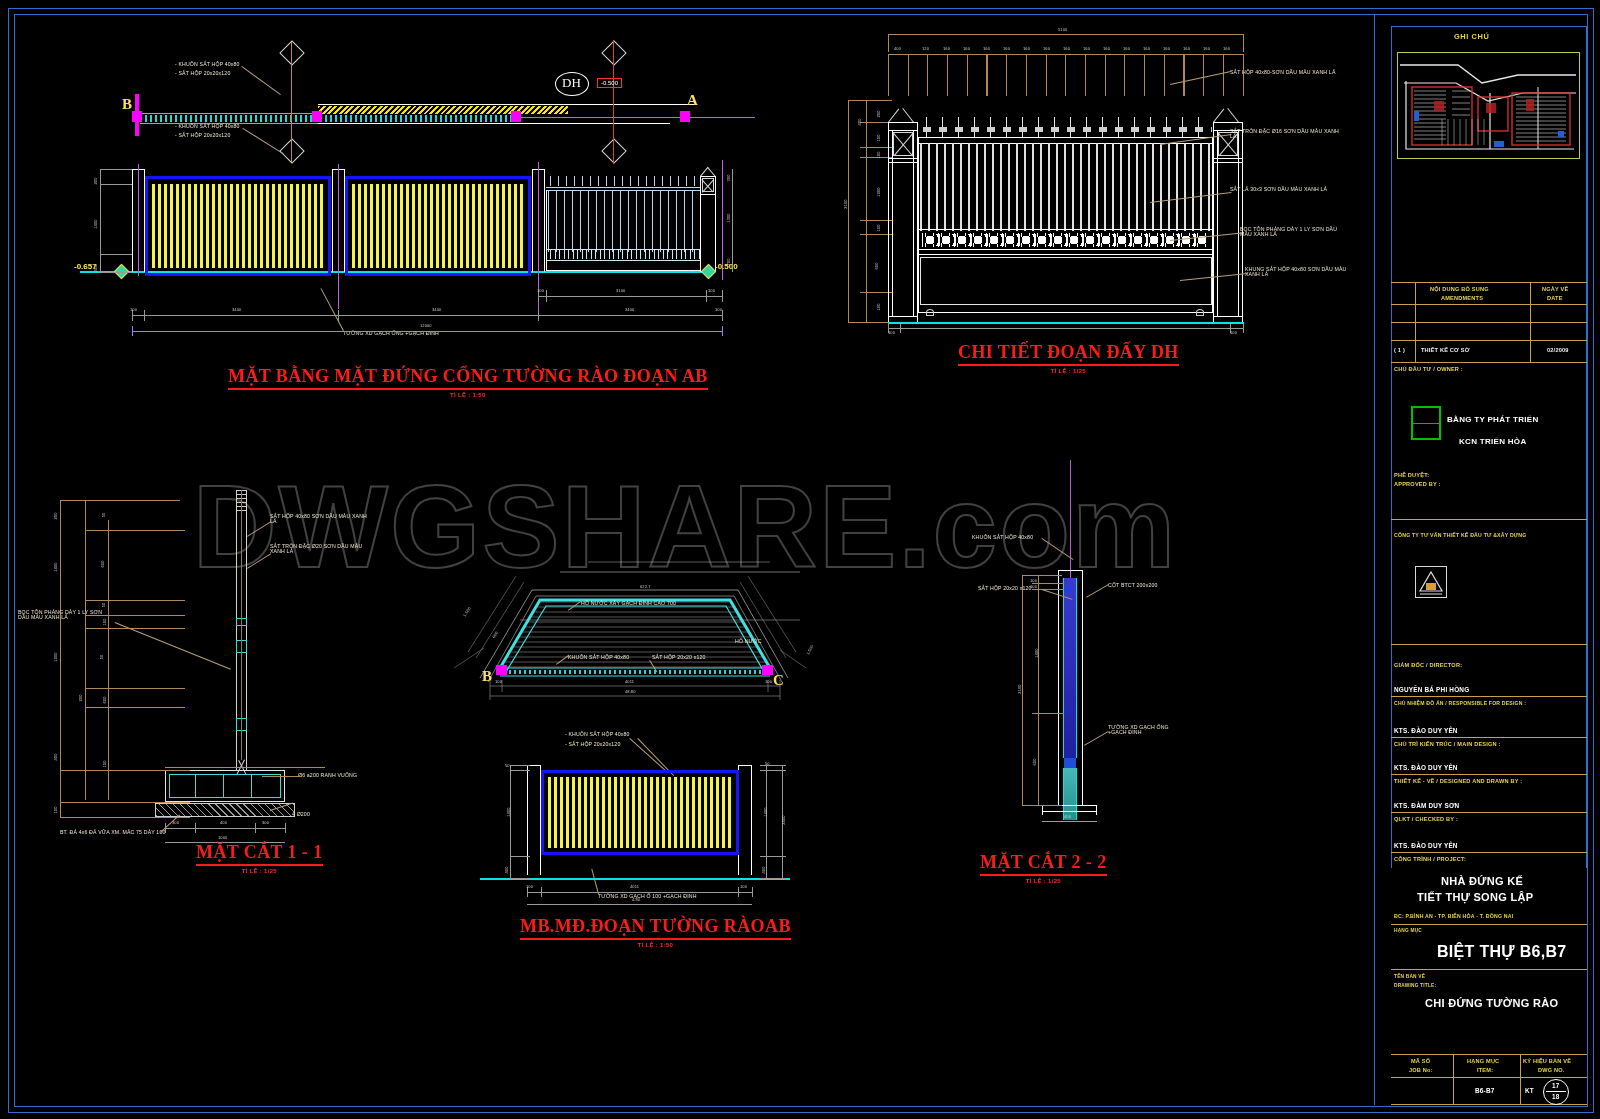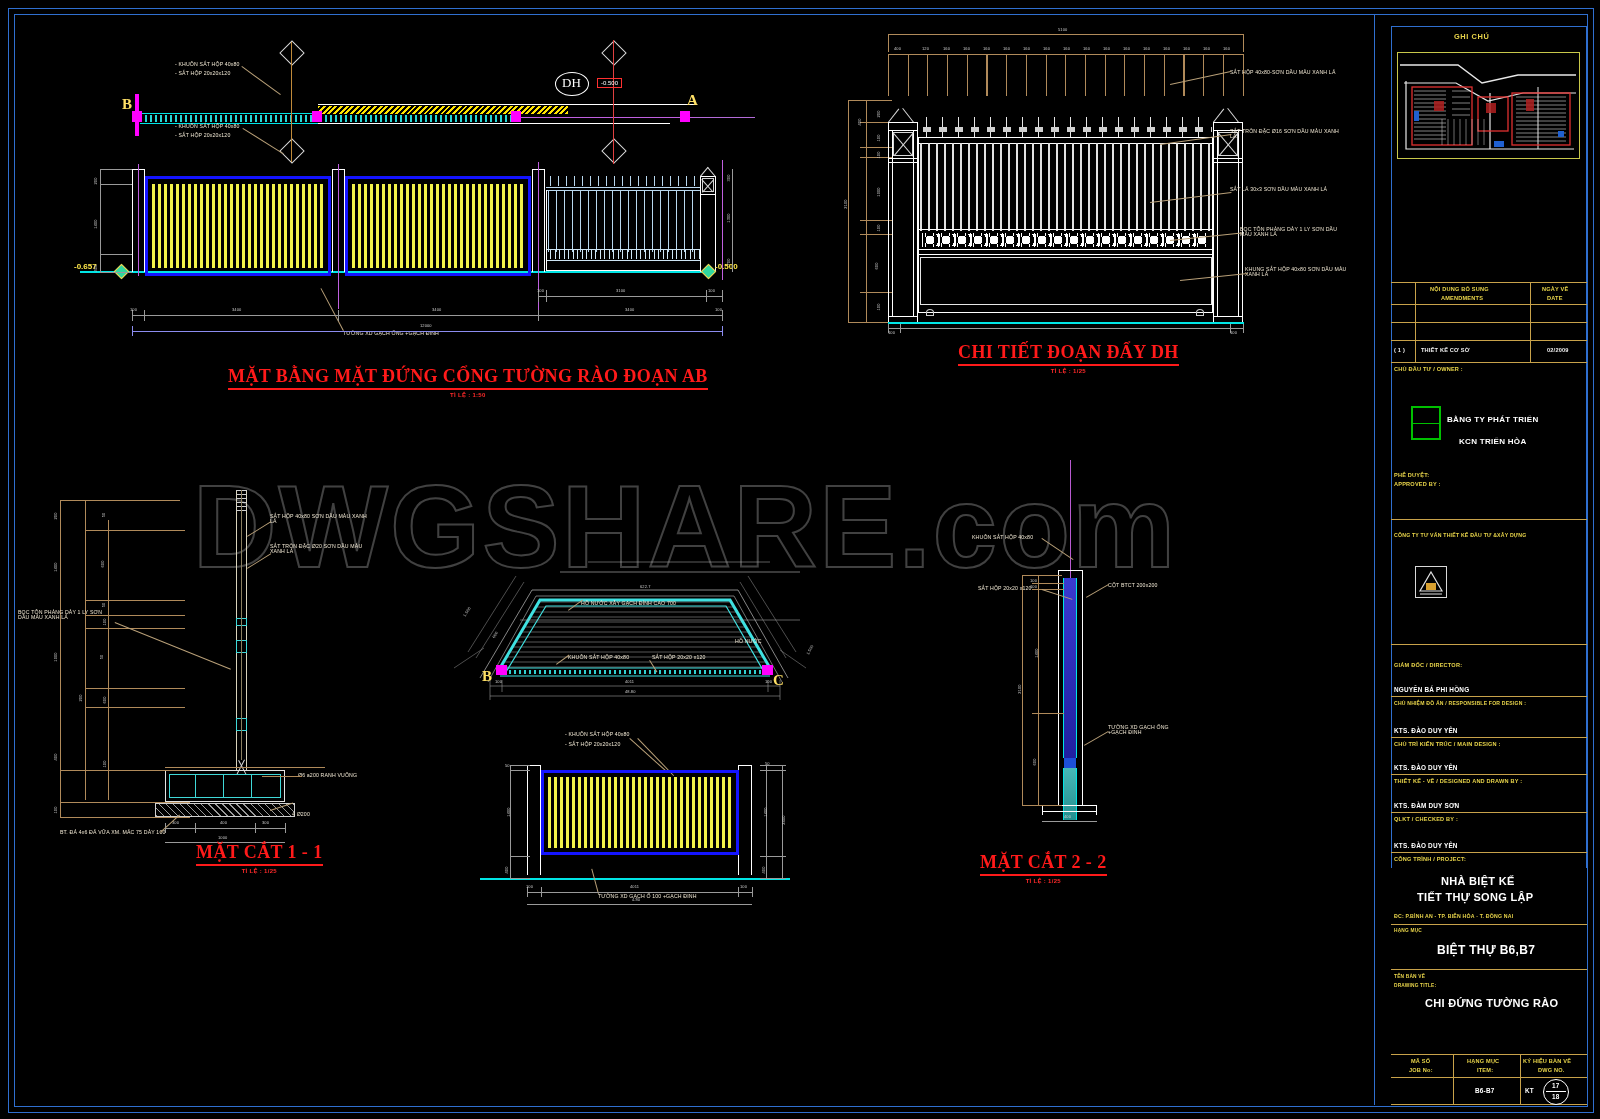--- a/index.html
+++ b/index.html
@@ -579,20 +579,25 @@
     <div class="ln vl grey" style="left:71px;top:167px;width:1px;height:10px;"></div>
     <div class="ln vl grey" style="left:268px;top:167px;width:1px;height:10px;"></div>
     <div class="ln vl grey" style="left:282px;top:167px;width:1px;height:10px;"></div>
     <div class="txt dimtxt" style="left:56px;top:165px;">100</div>
     <div class="txt dimtxt" style="left:160px;top:165px;">4011</div>
     <div class="txt dimtxt" style="left:270px;top:165px;">100</div>
     <div class="ln hl grey" style="left:57px;top:184px;width:225px;height:1px;"></div>
     <div class="txt dimtxt" style="left:162px;top:178px;">4.80</div>
   </div>
 
+  <div class="dtitle" style="left:520px;top:916px;">
+    <div class="main">MB.MĐ.ĐOẠN TƯỜNG RÀOAB</div>
+    <div class="ul"></div>
+    <div class="scale">TỈ LỆ : 1:50</div>
+  </div>
 
   <div class="abs" style="left:980px;top:455px;width:260px;height:380px;">
 
     <div class="ln vl" style="left:90px;top:5px;width:1px;height:120px;background:#b85ad0;"></div>
 
     <div class="abs" style="left:78px;top:115px;width:25px;height:235px;">
       <div class="ln vl white" style="left:0;top:0;width:1px;height:235px;"></div>
       <div class="ln vl white" style="left:24px;top:0;width:1px;height:235px;"></div>
       <div class="ln hl white" style="left:0;top:0;width:25px;height:1px;"></div>
 
@@ -773,27 +778,27 @@
 
     <div class="tb-lbl" style="left:19px;top:764px;">THIẾT KẾ -  VẼ / DESIGNED AND DRAWN BY :</div>
     <div class="tb-val-sm" style="left:19px;top:788px;">KTS. ĐÀM DUY SƠN</div>
     <div class="tb-line" style="left:16px;top:798px;width:196px;"></div>
 
     <div class="tb-lbl" style="left:19px;top:802px;">QLKT / CHECKED BY :</div>
     <div class="tb-val-sm" style="left:19px;top:828px;">KTS. ĐÀO DUY YÊN</div>
     <div class="tb-line" style="left:16px;top:838px;width:196px;"></div>
 
     <div class="tb-lbl" style="left:19px;top:842px;">CÔNG TRÌNH / PROJECT:</div>
-    <div class="tb-val" style="left:66px;top:861px;font-size:11px;">NHÀ BIỆT KẾ</div>
+    <div class="tb-val" style="left:66px;top:861px;font-size:11px;">NHÀ ĐỨNG KẾ</div>
     <div class="tb-val" style="left:42px;top:877px;font-size:11px;">TIẾT THỰ SONG LẬP</div>
     <div class="tb-lbl" style="left:19px;top:899px;font-size:5.2px;">ĐC: P.BÌNH AN - TP. BIÊN HÒA - T. ĐỒNG NAI</div>
     <div class="tb-line" style="left:16px;top:910px;width:196px;"></div>
 
     <div class="tb-lbl" style="left:19px;top:914px;font-size:4.8px;">HẠNG MỤC</div>
-    <div class="tb-val" style="left:62px;top:929px;font-size:12px;">BIỆT THỰ B6,B7</div>
+    <div class="tb-val" style="left:62px;top:929px;font-size:16px;">BIỆT THỰ B6,B7</div>
     <div class="tb-line" style="left:16px;top:955px;width:196px;"></div>
 
     <div class="tb-lbl" style="left:19px;top:960px;font-size:4.8px;">TÊN BẢN VẼ</div>
     <div class="tb-lbl" style="left:19px;top:969px;font-size:4.8px;">DRAWING TITLE:</div>
     <div class="tb-val" style="left:50px;top:983px;font-size:11px;">CHI ĐỨNG TƯỜNG RÀO</div>
 
     <div class="tb-line" style="left:16px;top:1040px;width:196px;"></div>
     <div class="tb-line" style="left:16px;top:1063px;width:196px;"></div>
     <div class="tb-line" style="left:16px;top:1090px;width:196px;"></div>
     <div class="tb-vline" style="left:78px;top:1040px;height:50px;"></div>

